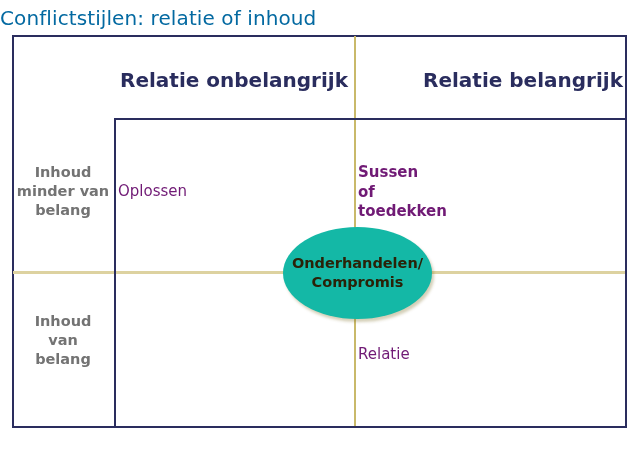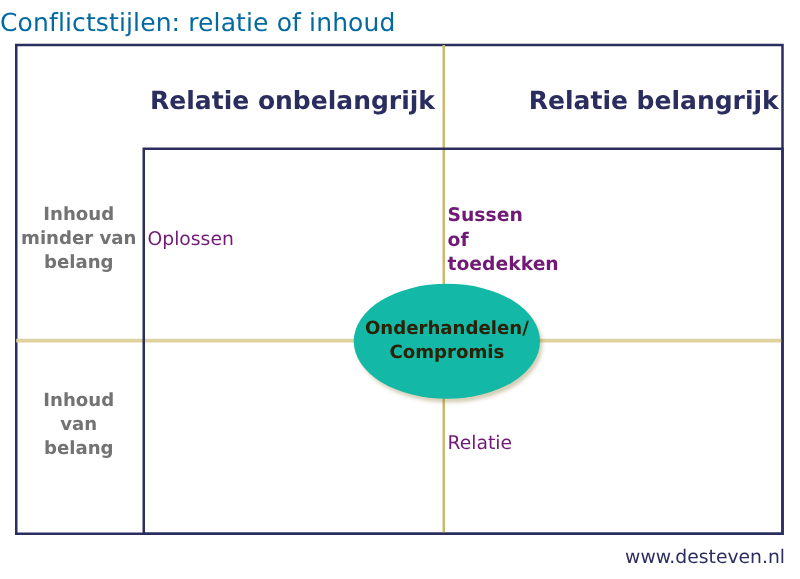--- a/index.html
+++ b/index.html
@@ -176,15 +176,14 @@
 
   <div class="cell cell-tr">Sussen<br>of<br>toedekken</div>
 
 
   <div class="cell cell-br">Relatie</div>
 
   <div class="ellipse">
     <div class="ellipse-label">Onderhandelen/<br>Compromis</div>
   </div>
 
-  <div class="footer">www.desteven.nl</div>
 
 </div>
 
 </body></html>

